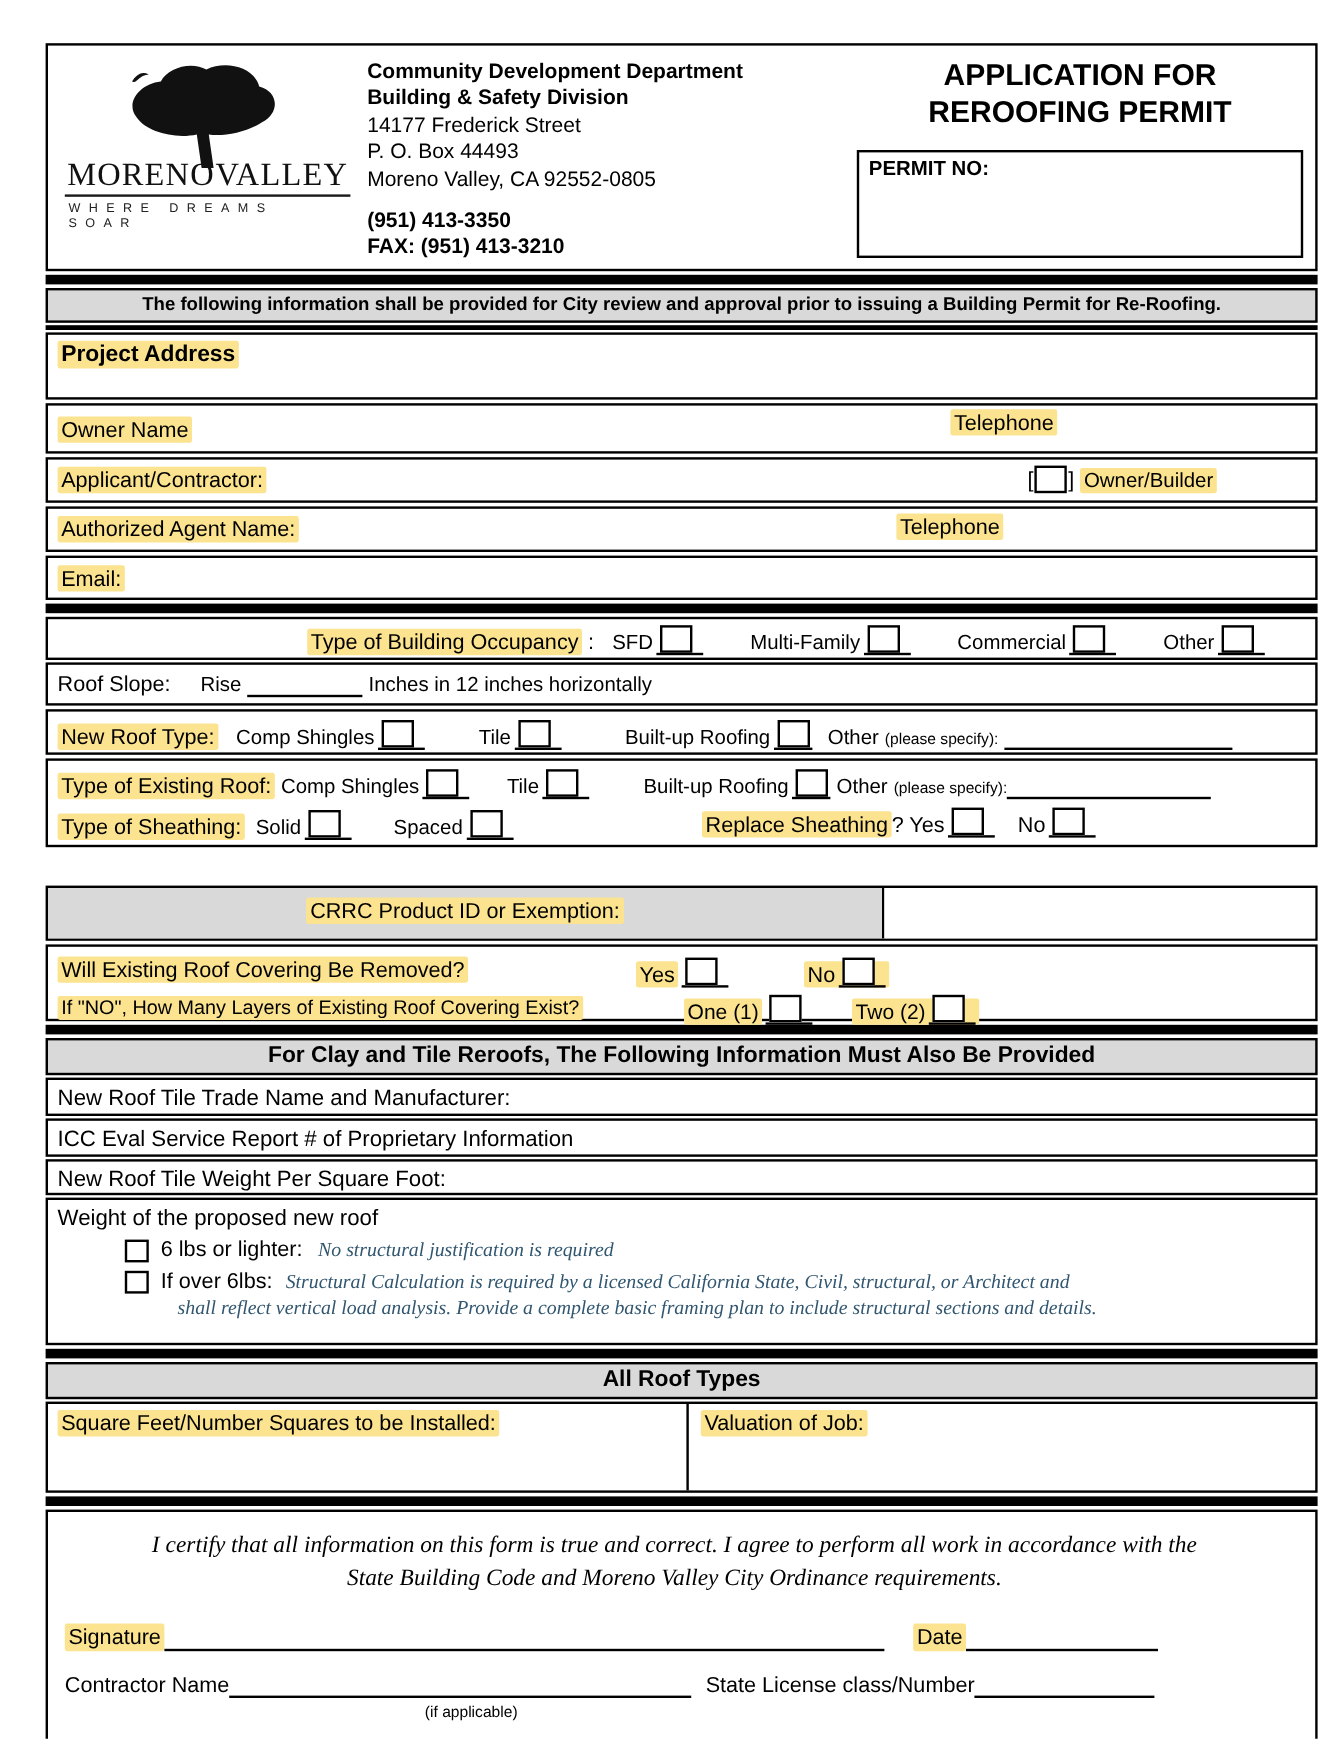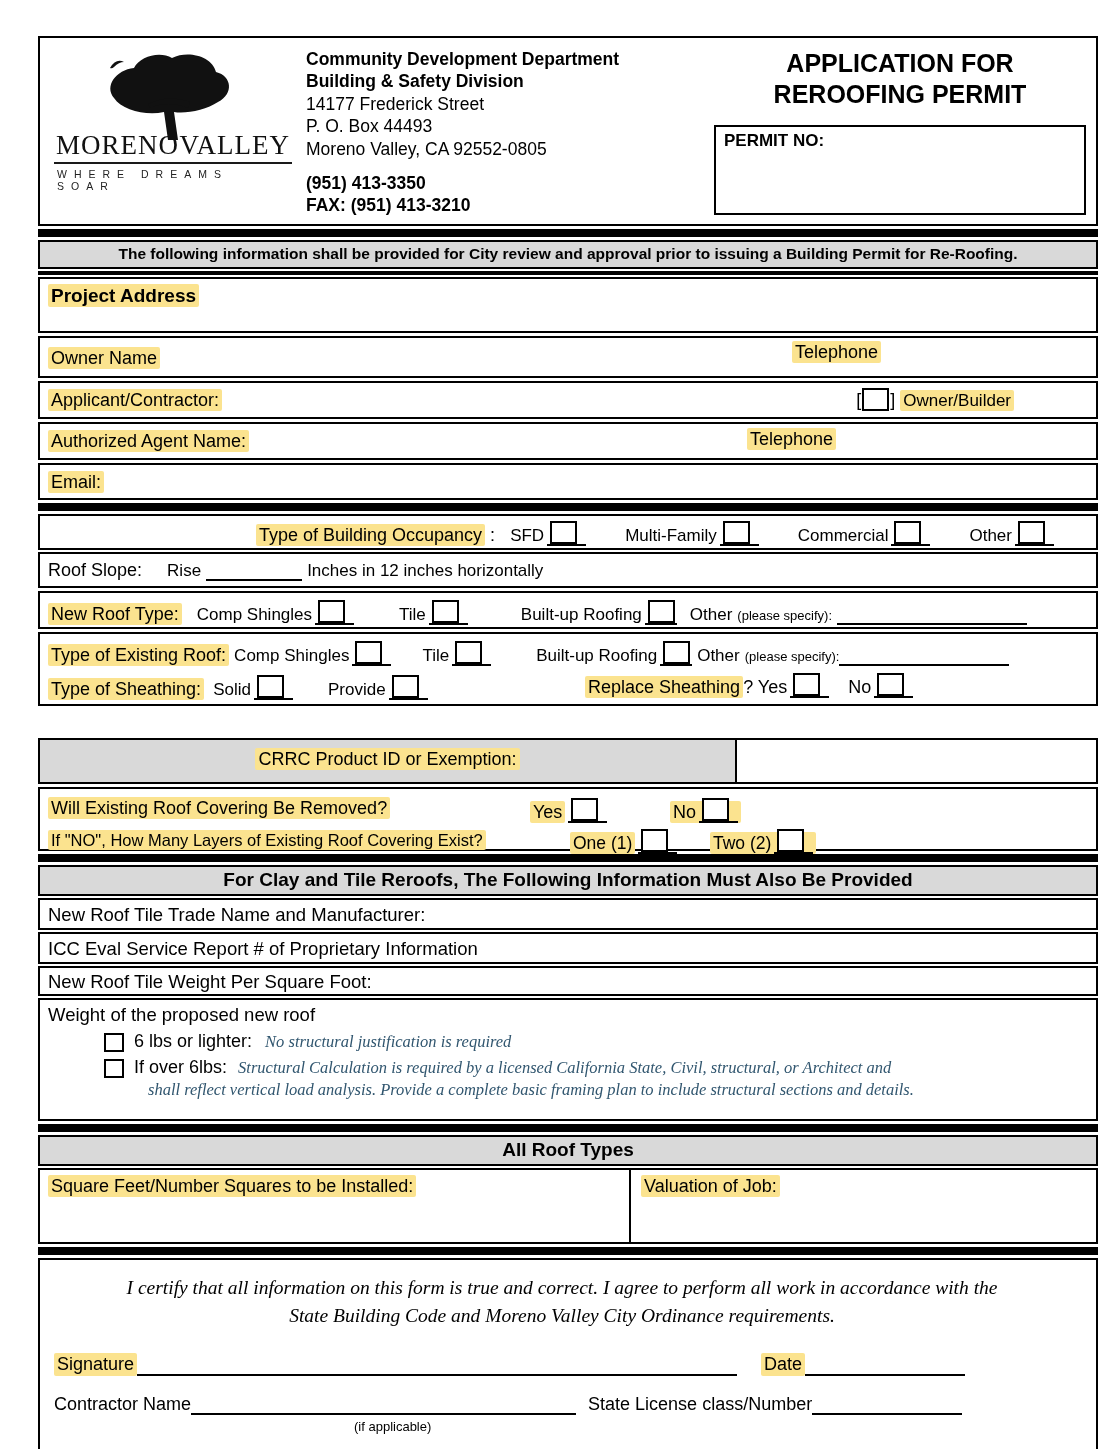--- a/index.html
+++ b/index.html
@@ -51,21 +51,21 @@
   .crrc .right { flex:1; background:#fff; }
 
   
   .note { font-family:"Liberation Serif", serif; font-style:italic; color:#31566f; font-size:16.5px; }
   .wline { margin:5px 0 0 56px; font-size:18px; }
   .wline .cbx { margin-right:10px; }
   .wcont { margin:2px 0 2px 100px; }
 
   
   .allroof { display:flex; padding:0; min-height:76px; }
-  .allroof .left { width:591px; border-right:2px solid #000; padding:6px 8px; }
+  .allroof .left { width:534px; border-right:2px solid #000; padding:6px 8px; }
   .allroof .right { flex:1; padding:6px 10px; }
 
   
   .cert { border:2px solid #000; margin-top:3px; padding:14px 26px 16px 14px; }
   .cert .it { font-family:"Liberation Serif", serif; font-style:italic; font-size:19.5px; text-align:center; line-height:1.45; }
   .sig-row { display:flex; align-items:flex-end; margin-top:22px; font-size:18px; }
   .con-row { display:flex; align-items:flex-end; margin-top:18px; font-size:18px; }
   .ifapp { font-size:13px; margin:4px 0 0 300px; }
 
   
@@ -186,21 +186,21 @@
       <span class="hl">Type of Existing Roof:</span>
       <span style="font-size:17px;">Comp Shingles</span><span class="cbl"><span class="cbx"></span></span>
       <span style="font-size:17px; margin-left:26px;">Tile</span><span class="cbl"><span class="cbx"></span></span>
       <span style="font-size:17px; margin-left:40px;">Built-up Roofing</span><span class="cbl" style="padding-right:2px;"><span class="cbx"></span></span>
       <span style="font-size:17px;">Other</span>
       <span class="small">(please specify):</span><span class="ul" style="width:170px;"></span>
     </div>
     <div style="margin-top:9px; position:relative;">
       <span class="hl">Type of Sheathing:</span>
       <span style="font-size:17px; margin-left:4px;">Solid</span><span class="cbl"><span class="cbx"></span></span>
-      <span style="font-size:17px; margin-left:30px;">Provide</span><span class="cbl"><span class="cbx"></span></span>
+      <span style="font-size:17px; margin-left:30px;">Spaced</span><span class="cbl"><span class="cbx"></span></span>
       <span class="abs" style="left:537px; top:-2px; white-space:nowrap;">
         <span class="hl">Replace Sheathing</span><span>? Yes</span><span class="cbl"><span class="cbx"></span></span>
         <span style="margin-left:14px;">No</span><span class="cbl"><span class="cbx"></span></span>
       </span>
     </div>
   </div>
 
   <div class="box crrc" style="height:46px;">
     <div class="left">
       <span class="hl">CRRC Product ID or Exemption:</span>

